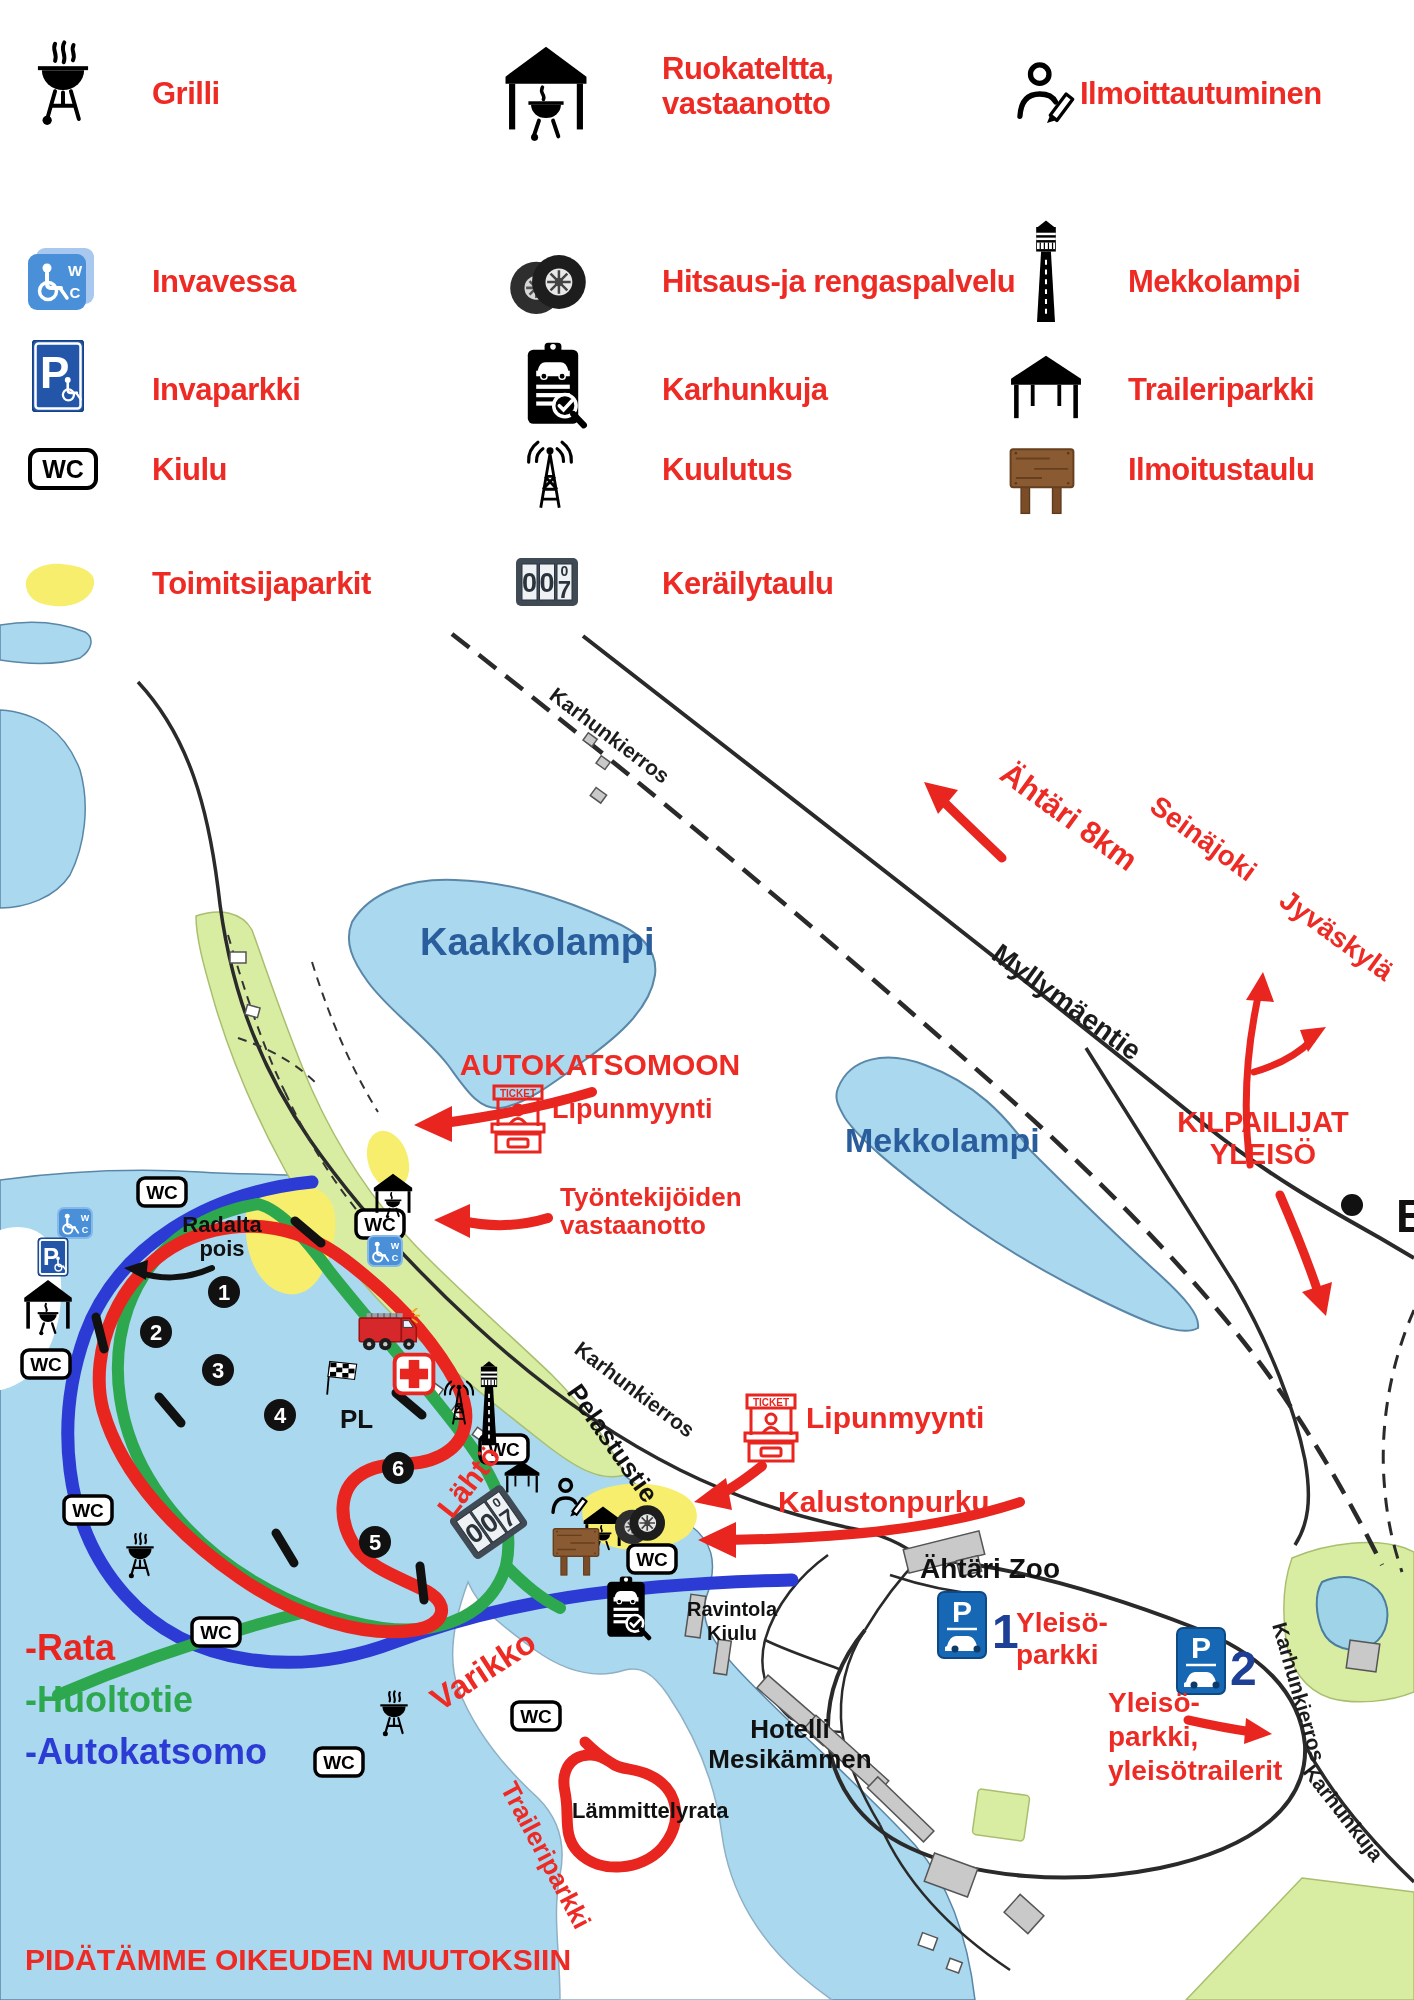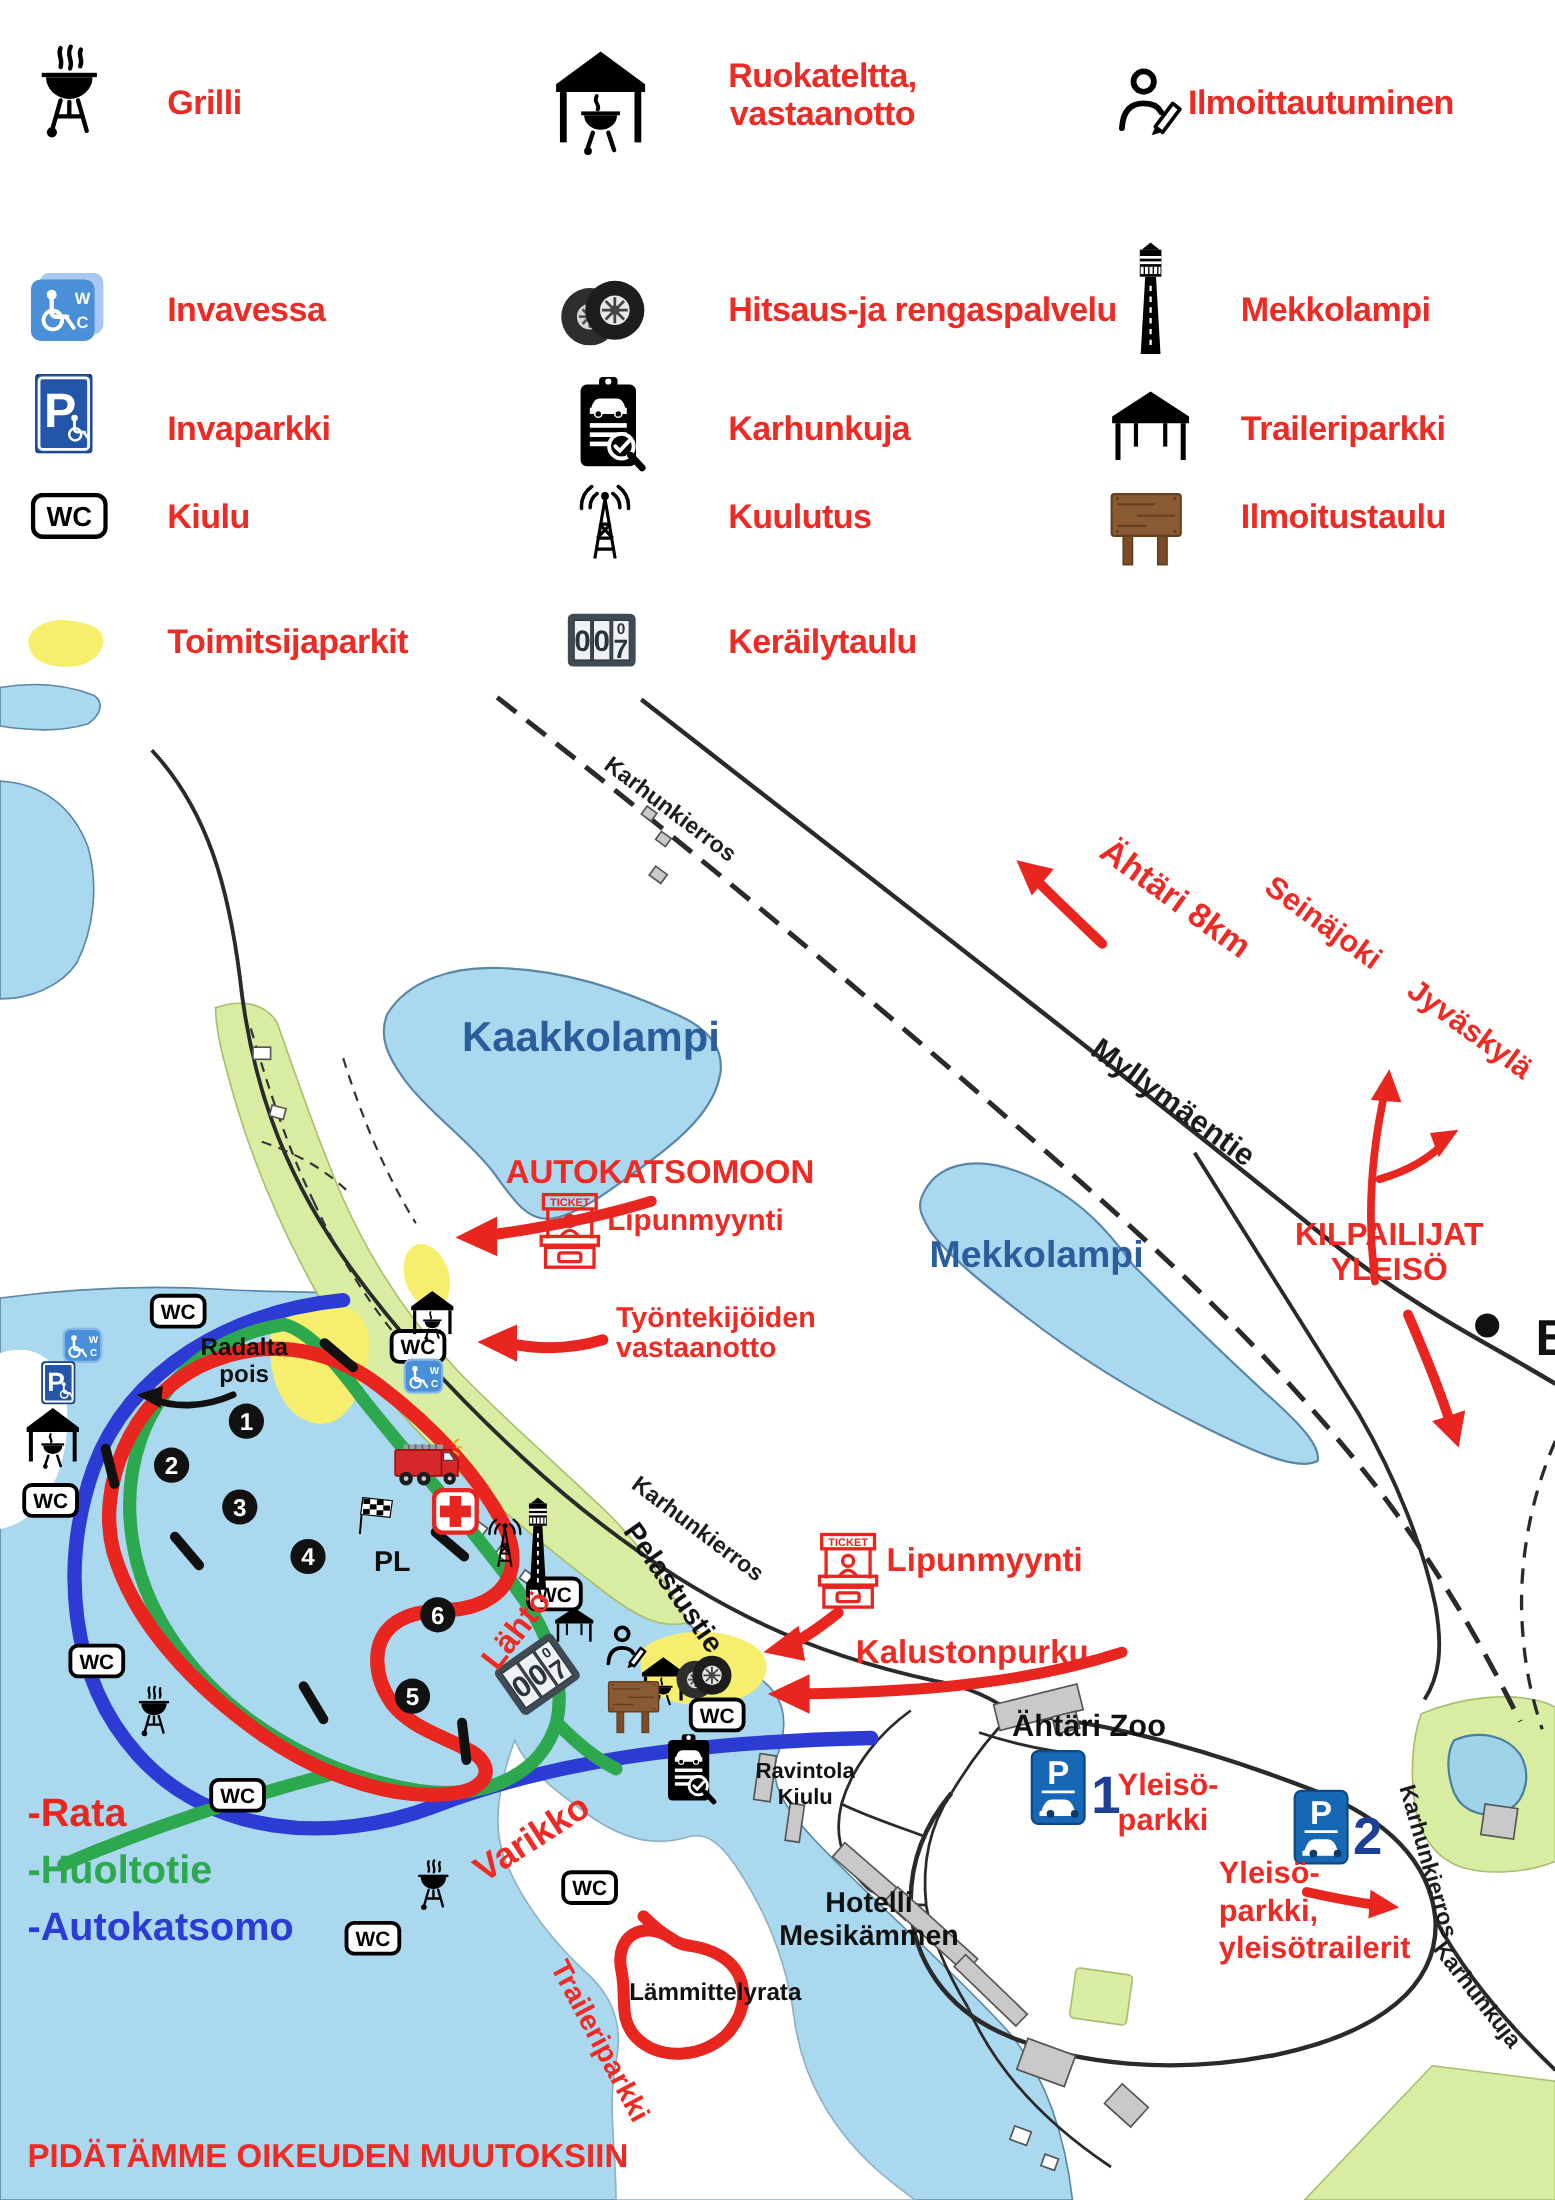--- a/index.html
+++ b/index.html
@@ -1,21 +1,21 @@
 <!DOCTYPE html>
 <html><head>
 <meta charset="utf-8">
 <style>
   html,body{margin:0;padding:0;background:#fff;}
   #stage{position:relative;width:1414px;height:2000px;background:#fff;overflow:hidden;
          font-family:"Liberation Sans",sans-serif;}
   .leg-item{position:absolute;display:flex;align-items:center;}
   .leg-icon{position:absolute;}
   .leg-label{position:absolute;color:#ee2a24;font-weight:bold;font-size:31px;letter-spacing:-0.5px;white-space:nowrap;}
-  .leg-label2{line-height:1.12;text-align:center;}
+  .leg-label2{line-height:1.12;}
   #map-wrap{position:absolute;left:0;top:620px;width:1414px;height:1380px;}
   svg text{font-family:"Liberation Sans",sans-serif;}
   .wcbox{fill:#fff;stroke:#000;stroke-width:3.5;}
   .wctxt{font-weight:bold;fill:#000;text-anchor:middle;}
   .roadlbl{fill:#1c1c1c;font-weight:600;}
   .lakelbl{fill:#2a5d9c;font-weight:bold;}
   .rednote{fill:#ee2a24;font-weight:bold;}
   .blacknote{fill:#111;font-weight:bold;}
   .turn-num{fill:#fff;font-weight:bold;font-size:22px;text-anchor:middle;}
 </style>

